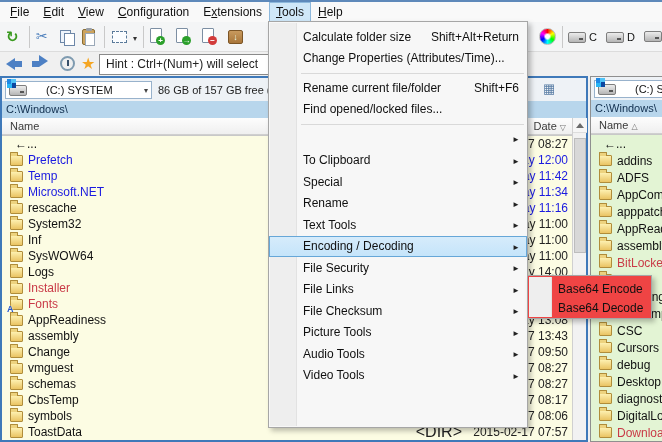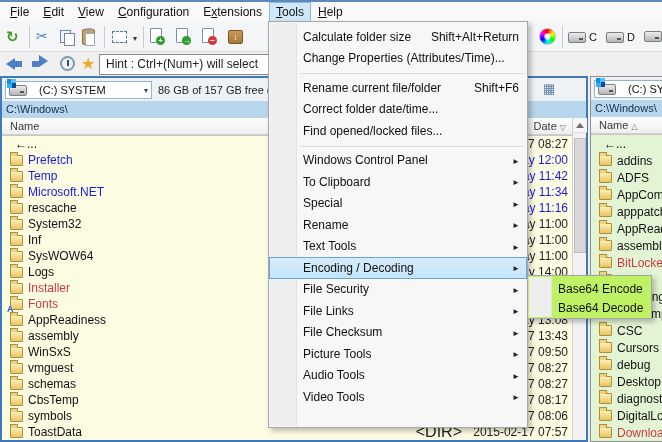--- a/index.html
+++ b/index.html
@@ -59,21 +59,21 @@
 .ic-hist::after{content:"";position:absolute;left:5px;top:2px;width:2px;height:6px;background:#38506a}
 .ic-star{position:absolute;left:81px;top:2px;font-size:16px;color:#f5a623}
 #hint{position:absolute;left:99px;top:2px;width:372px;height:21px;background:#fff;border:1px solid #8a8a8a;
   font-size:12px;padding:2px 6px;white-space:nowrap;overflow:hidden;color:#222}
 
 
 .pane{position:absolute;top:76px;background:#eef2f6}
 #lpane{left:0;width:588px;height:366px;border:2px solid #3f79b9}
 #rpane{left:590px;width:170px;height:366px;border:1px solid #8f8f8f}
 .combo{position:absolute;left:3px;top:3px;width:147px;height:18px;background:#fff;border:1px solid #98b2cc;
-  display:flex;align-items:center;font-size:11px;gap:12px;padding:0 3px}
+  display:flex;align-items:center;font-size:11px;gap:19px;padding:0 3px}
 .combo .cb-caret{margin-left:auto;font-size:8px;color:#444}
 .freetext{position:absolute;left:156px;top:6px;font-size:11px;color:#222;white-space:nowrap}
 .pane-ic{position:absolute;top:4px;font-weight:bold;line-height:1;cursor:default}
 .ic-swap{left:488px;font-size:13px;color:#2f7fd6}
 .ic-disc{left:517px;font-size:14px;color:#9aa0a6}
 .ic-grid{left:541px;font-size:13px;color:#5b7fa6}
 .pathbar{position:absolute;left:0;top:23px;right:0;height:17px;background:#b8d6ec;color:#0f2d4d;
   font-size:11px;padding:2px 4px;white-space:nowrap;overflow:hidden}
 .lheader{position:absolute;left:0;top:40px;right:0;height:17px;background:linear-gradient(#fdfdfd,#efefef);
   border-bottom:1px solid #cfcfcf;font-size:11px;color:#3a3a3a}
@@ -110,21 +110,21 @@
 .mi{position:relative;height:21.5px;display:flex;align-items:center;padding:0 8px 0 34px;font-size:12px;color:#101010;cursor:default}
 .mi .lab{white-space:nowrap}
 .mi .sh{margin-left:auto;margin-right:0;white-space:nowrap}
 .mi .ar{position:absolute;right:7px;top:7px;font-size:8px;color:#222;display:none}
 .mi.arr .ar{display:block}
 .mi.sep{height:8px;padding:0}
 .mi.sep::after{content:"";position:absolute;left:32px;right:3px;top:4px;border-top:1px solid #d9d9d9}
 .mi.hl{background:linear-gradient(#d7ecfb,#c4e4fa);box-shadow:inset 0 0 0 1px #66a7d8}
 
 
-#bsub{position:absolute;left:527px;top:275px;width:125px;height:44px;background:#bef264;
+#bsub{position:absolute;left:527px;top:275px;width:125px;height:44px;background:#ef4444;
   border:1px solid #a6a6a6;box-shadow:3px 3px 5px rgba(0,0,0,.25);z-index:11;padding-top:3px}
 #bsub::before{content:"";position:absolute;left:1px;top:1px;bottom:1px;width:22px;background:#eeeeee;border-right:1px solid #e2e2e2}
 .si{position:relative;height:19px;display:flex;align-items:center;padding-left:30px;font-size:12px;cursor:default}
 </style>
 </head>
 <body>
 
 <div id="topline"></div>
 
 <div id="menubar">
@@ -292,21 +292,21 @@
 
       <div class="row">
         <span class="fi fol"></span>
         <span class="fname">assembly</span>
         <span class="fsize"></span>
         <span class="fdate">17 13:43</span>
       </div>
 
       <div class="row">
         <span class="fi fol"></span>
-        <span class="fname">WinSxS</span>
+        <span class="fname">Change</span>
         <span class="fsize"></span>
         <span class="fdate">17 09:50</span>
       </div>
 
       <div class="row">
         <span class="fi fol"></span>
         <span class="fname">vmguest</span>
         <span class="fsize"></span>
         <span class="fdate">17 08:27</span>
       </div>
@@ -470,40 +470,34 @@
 
     </div>
 
 
     <div class="mi">
       <span class="lab">Rename current file/folder</span>
       <span class="sh">Shift+F6</span>
 
     </div>
 
-    <div class="mi">
-      <span class="lab">Correct folder date/time...</span>
-      <span class="sh"></span>
-
-    </div>
 
     <div class="mi">
       <span class="lab">Find opened/locked files...</span>
       <span class="sh"></span>
 
     </div>
 
     <div class="mi sep">
       <span class="lab"></span>
       <span class="sh"></span>
 
     </div>
 
     <div class="mi arr">
-      <span class="lab">Windows Control Panel</span>
       <span class="sh"></span>
       <span class="ar">►</span>
     </div>
 
     <div class="mi arr">
       <span class="lab">To Clipboard</span>
       <span class="sh"></span>
       <span class="ar">►</span>
     </div>
 

